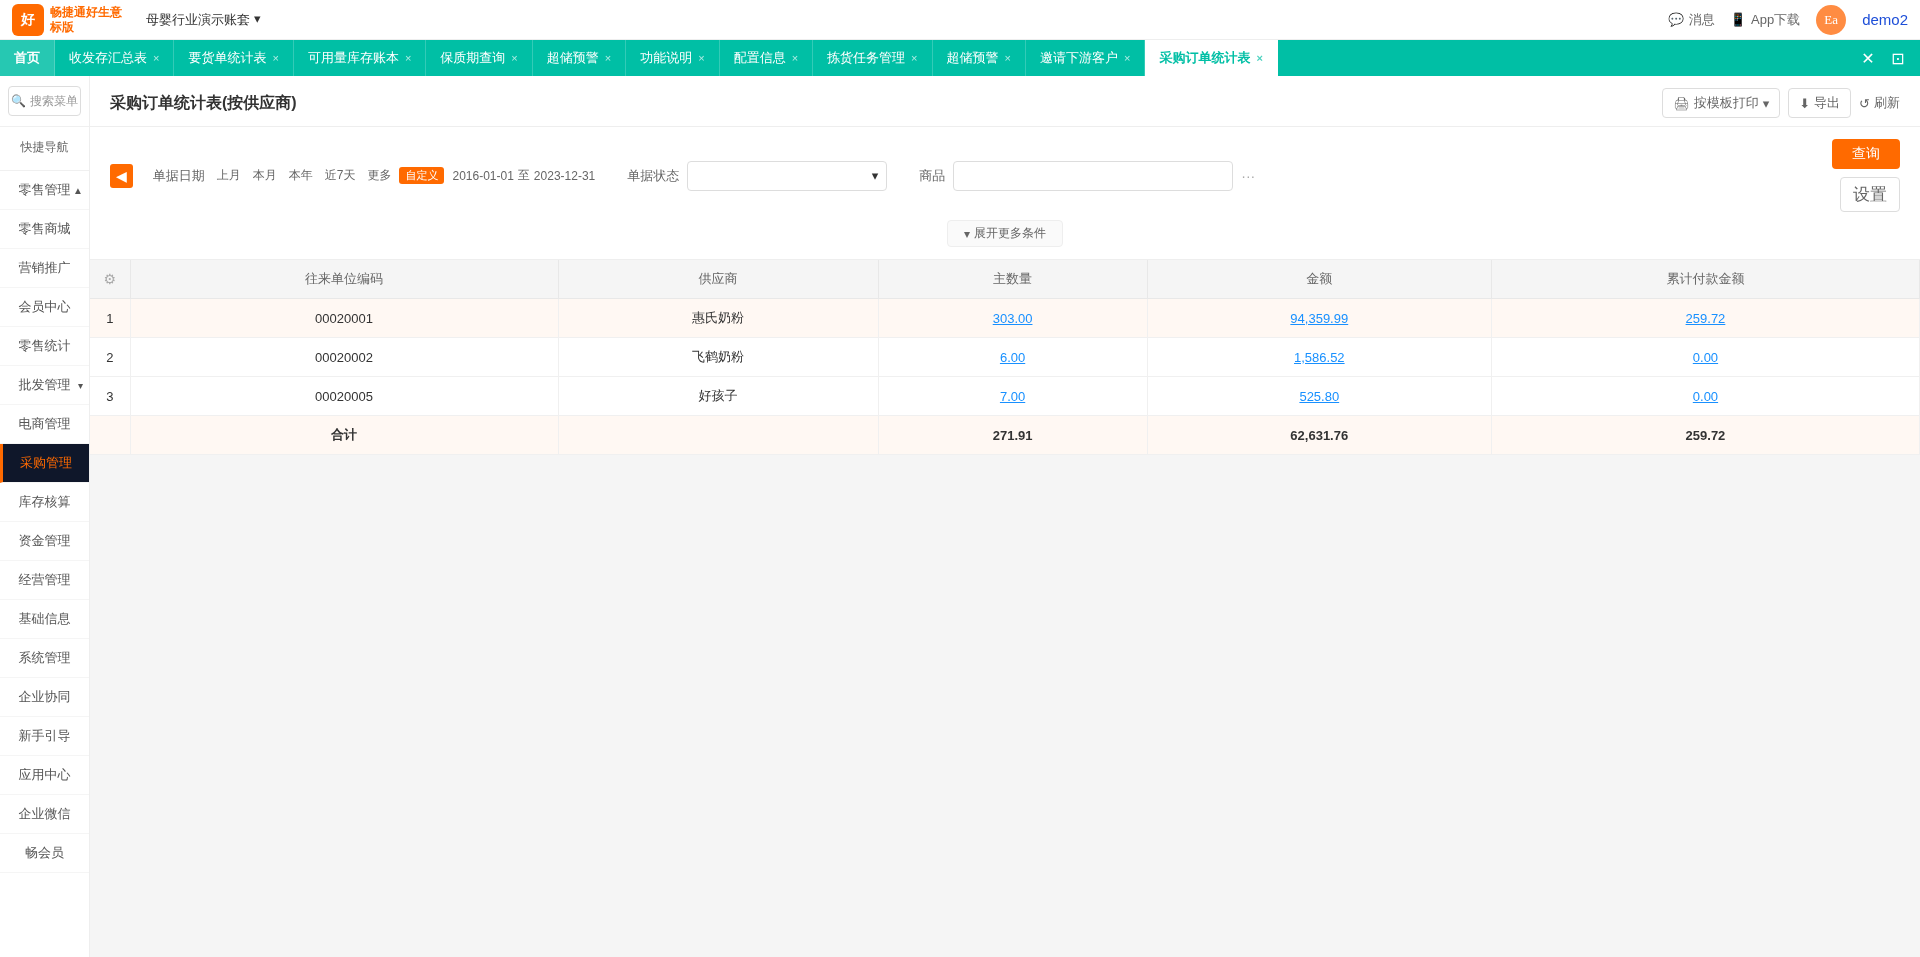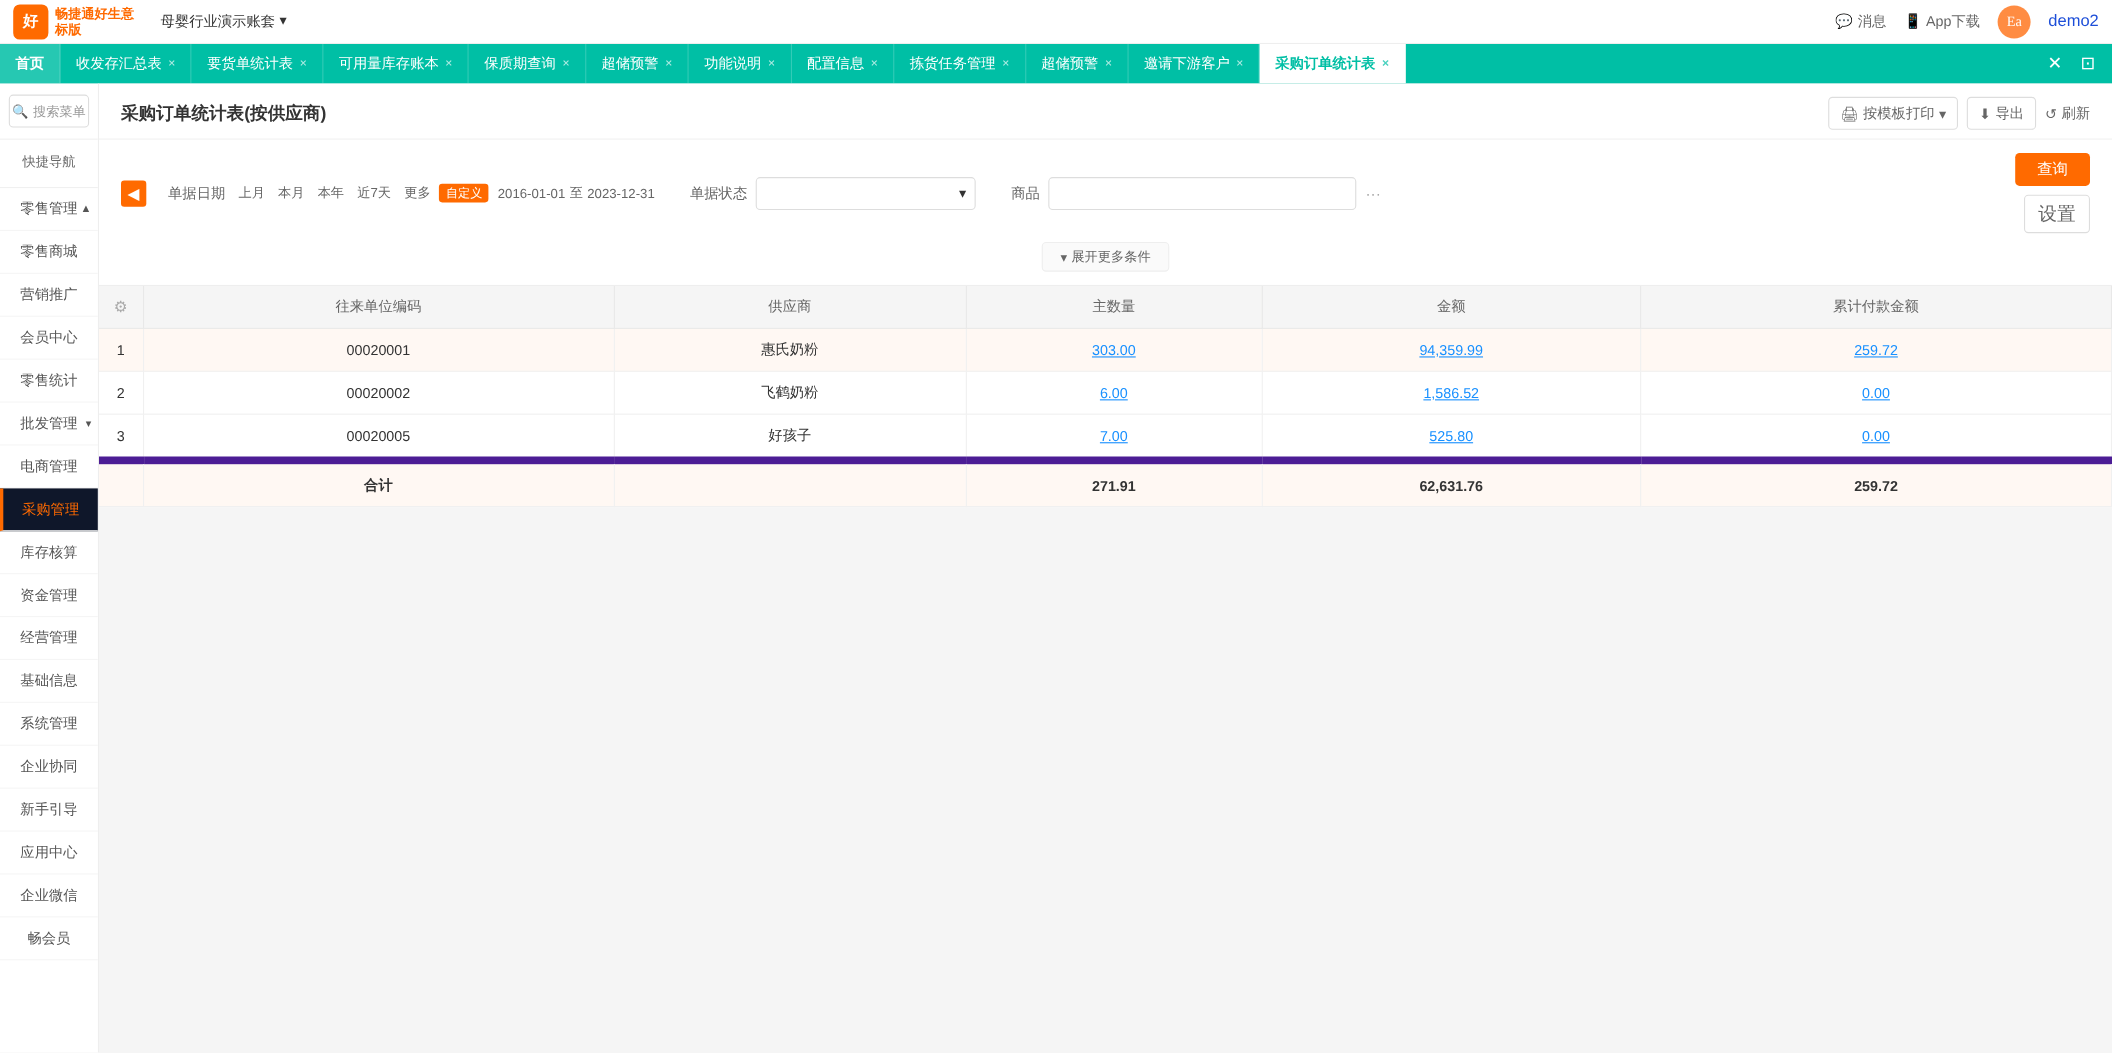--- a/index.html
+++ b/index.html
@@ -66,21 +66,21 @@
 
     
     .table-container { background: #fff; margin: 0; }
     .data-table { width: 100%; border-collapse: collapse; }
     .data-table th { background: #f5f5f5; color: #666; font-size: 13px; font-weight: normal; padding: 10px 12px; text-align: center; border-bottom: 1px solid #e8e8e8; border-right: 1px solid #e8e8e8; white-space: nowrap; }
     .data-table td { padding: 10px 12px; font-size: 13px; color: #333; border-bottom: 1px solid #f0f0f0; border-right: 1px solid #f0f0f0; text-align: center; }
     .data-table tr:nth-child(1) { background: #fff8f3; }
     .data-table .num-link { color: #1890ff; text-decoration: underline; cursor: pointer; }
     .data-table .settings-col { width: 40px; }
     .footer-row { background: #fff8f3; }
-    .footer-row td { font-weight: bold; color: #333; border-top: 7px solid #4c1d95; }
+    .footer-row td { font-weight: bold; color: #333; border-top: 1px solid #4c1d95; }
     .row-num { color: #999; }
     .col-gear { text-align: center; }
     .gear-icon { color: #aaa; cursor: pointer; font-size: 14px; }
   </style>
 </head>
 <body>
 
 <div class="top-bar">
   <div class="top-bar-left">
     <div class="logo-area">

